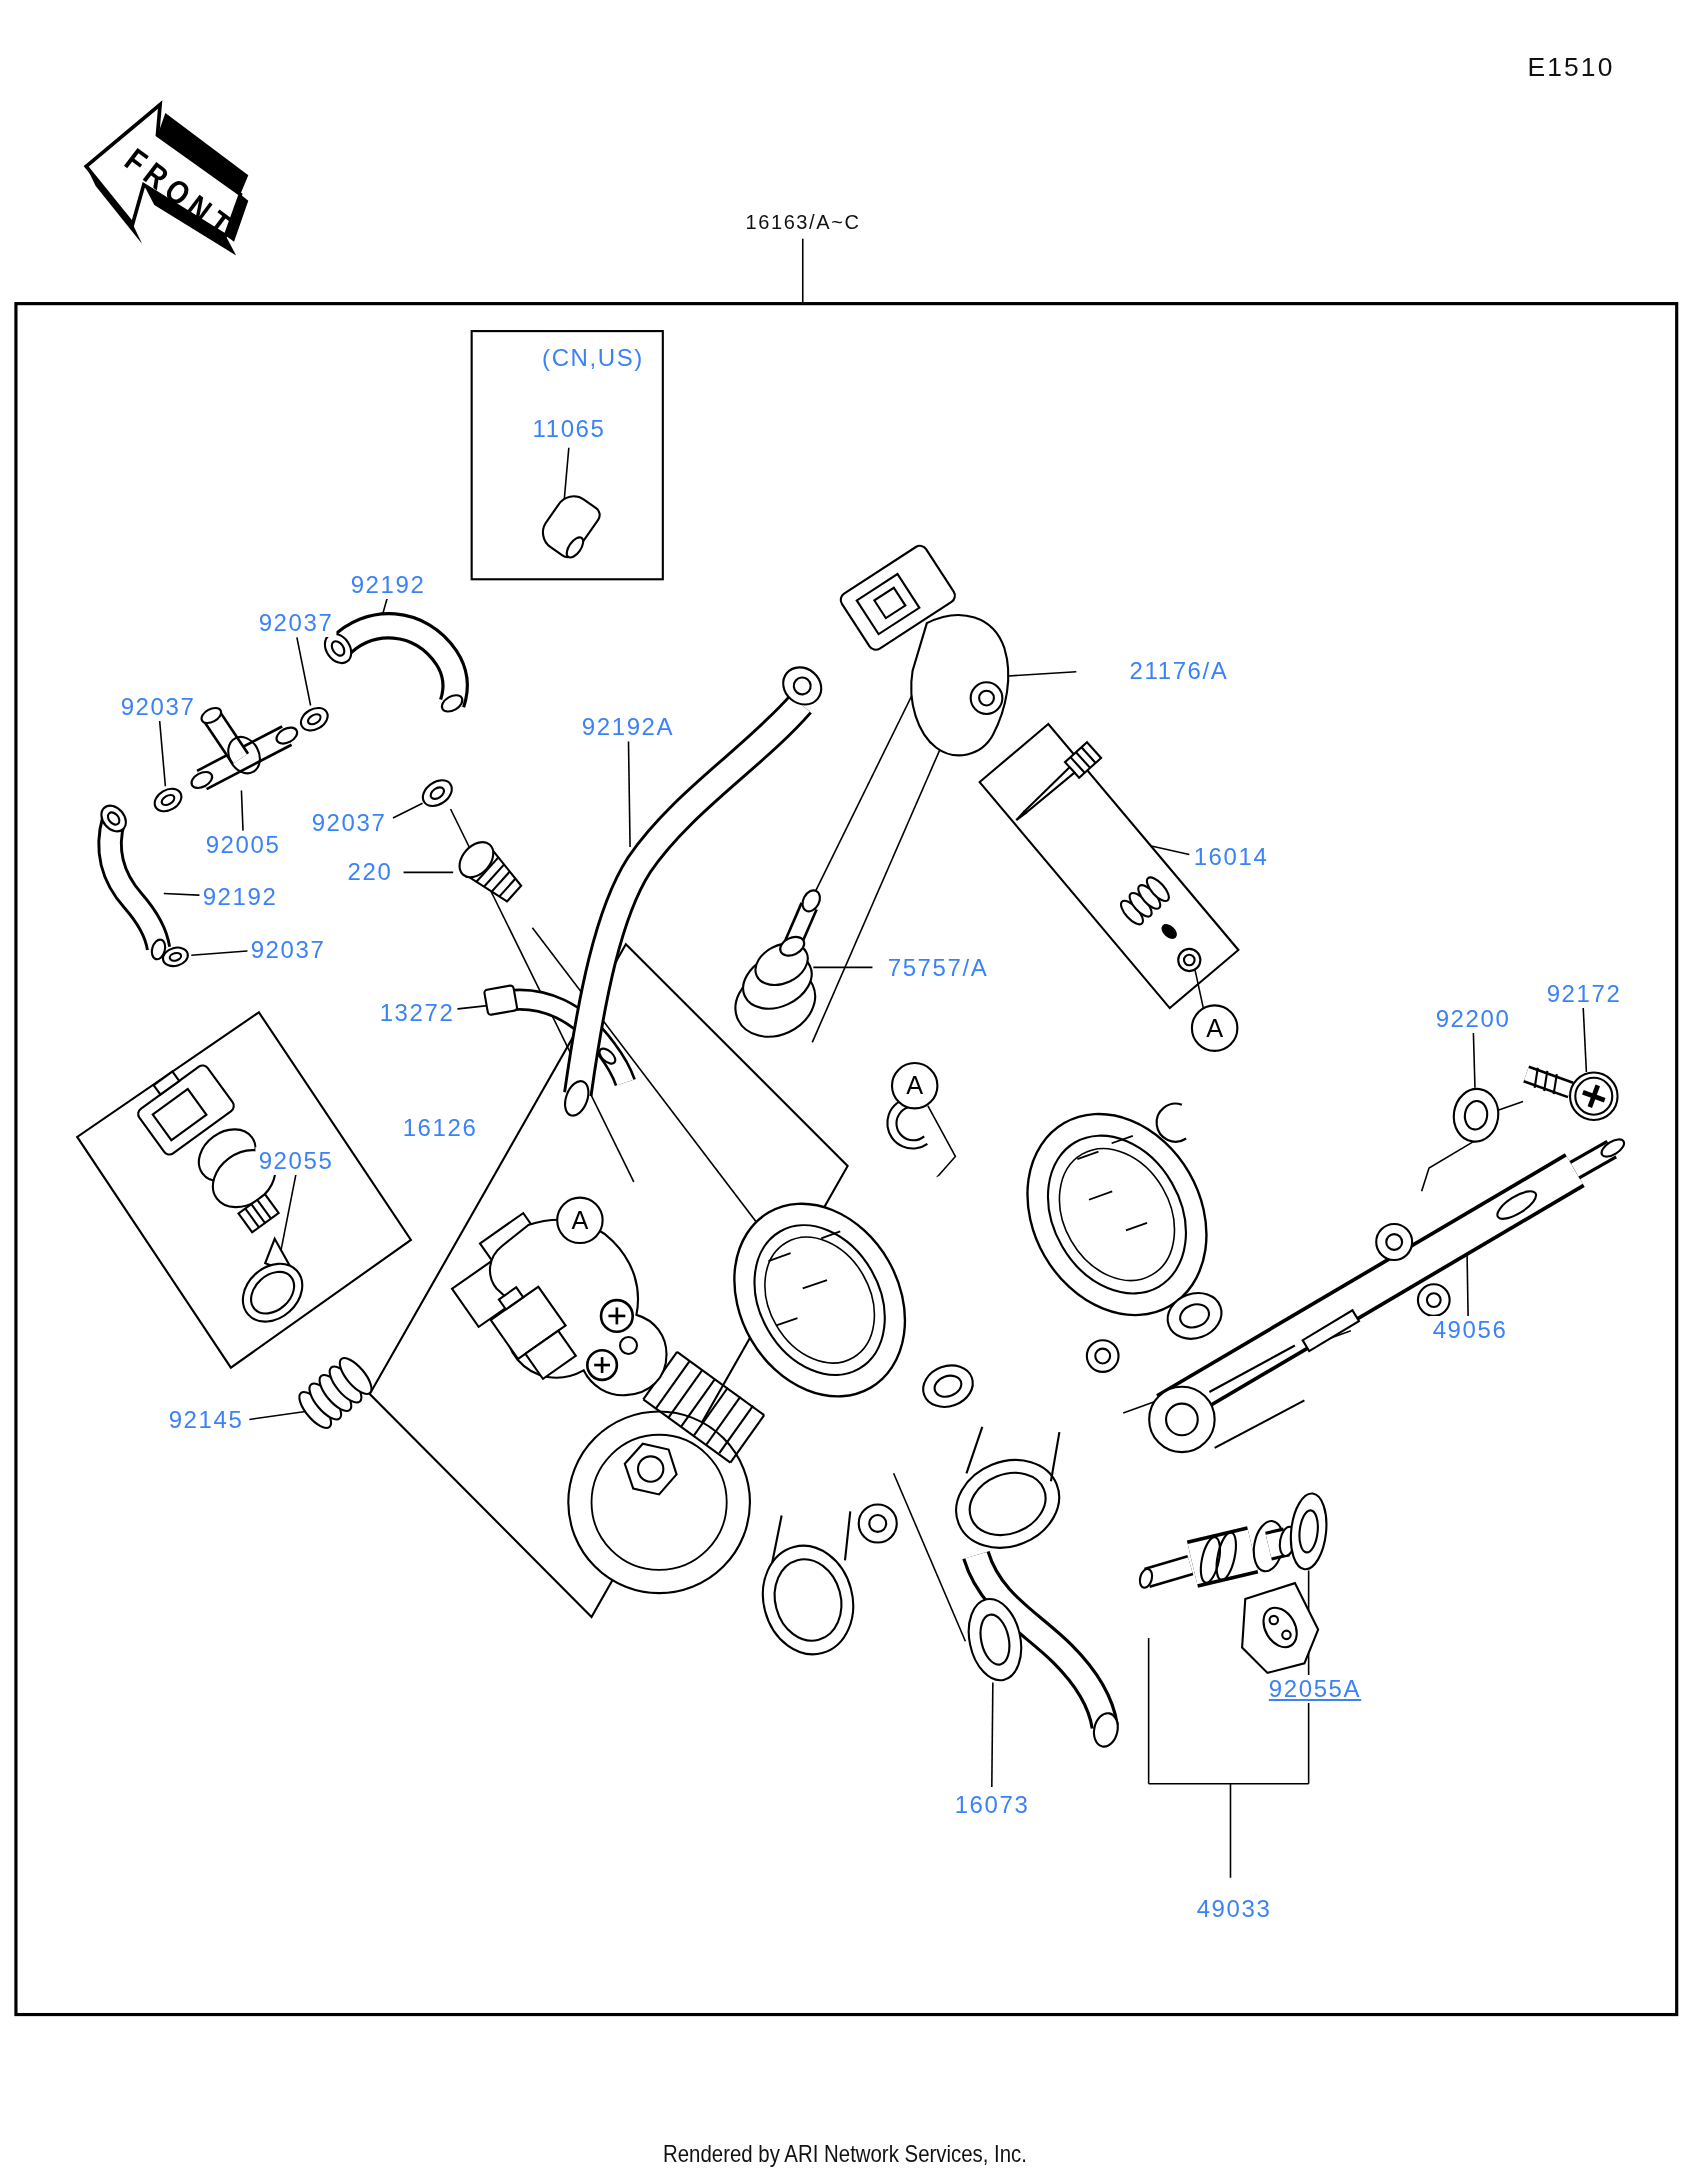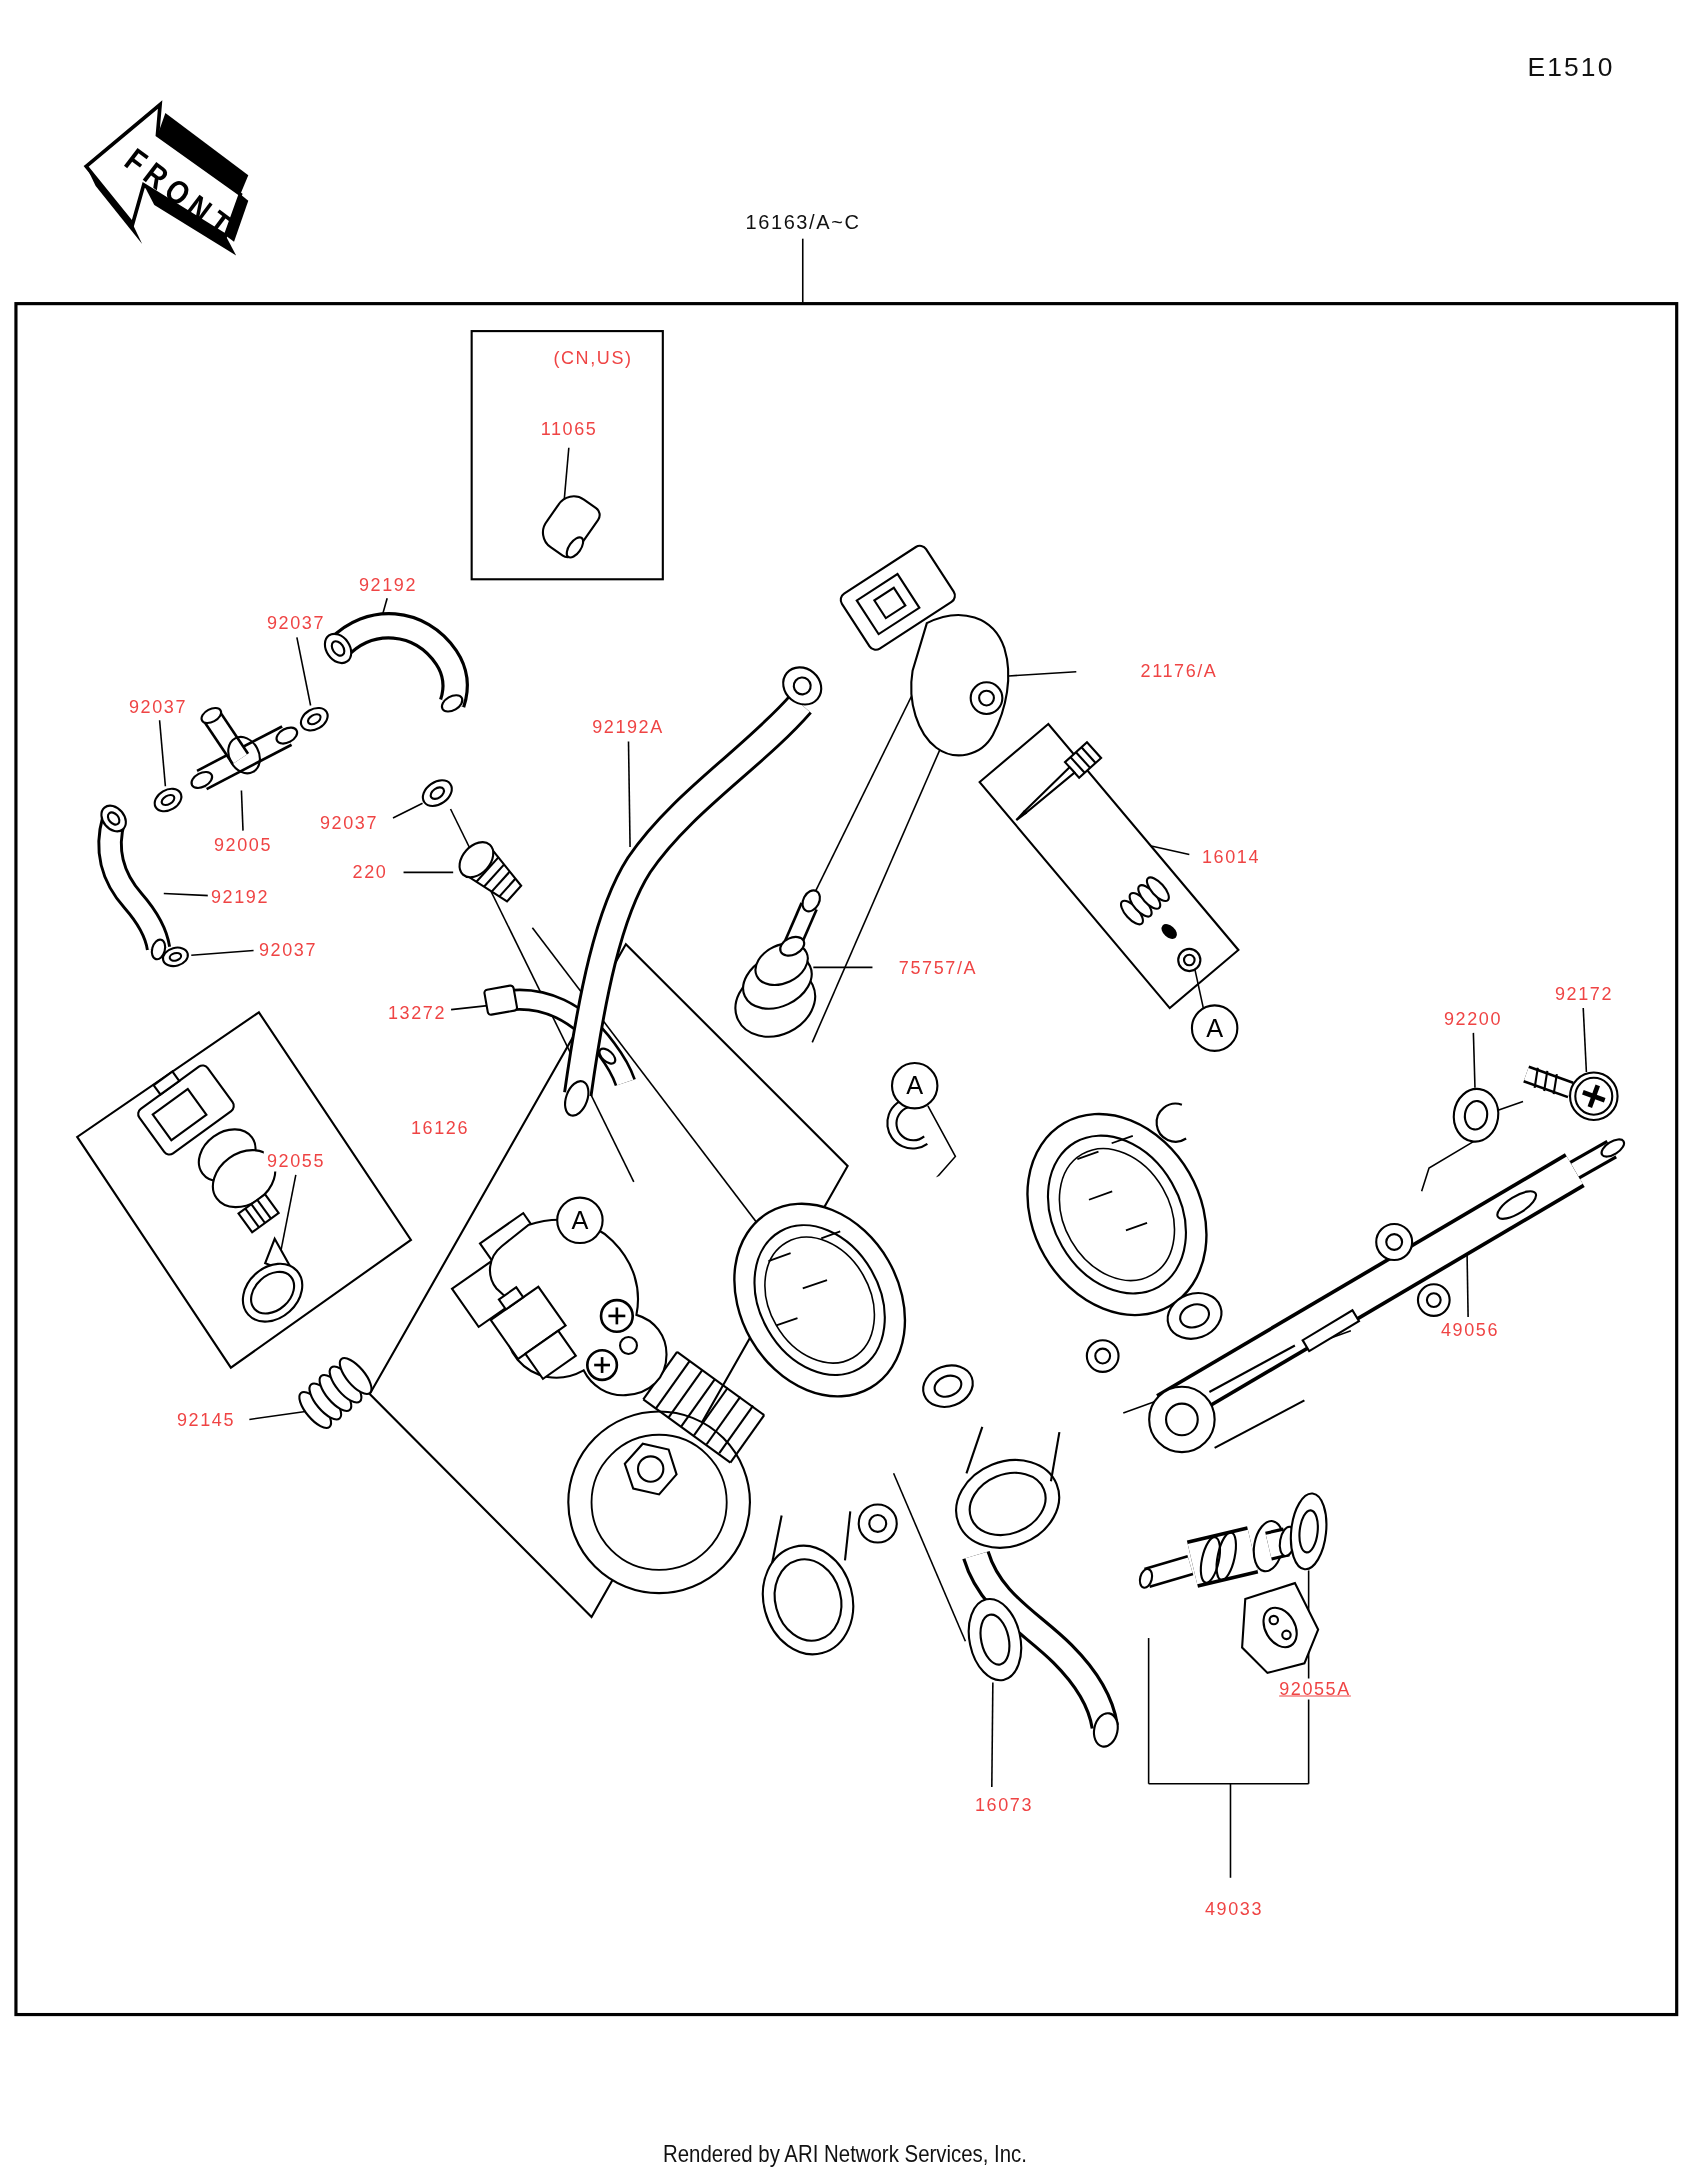--- a/index.html
+++ b/index.html
@@ -1,20 +1,20 @@
 <!DOCTYPE html>
 <html style="font-size:8.5px"><head>
 <meta charset="utf-8">
 <style>
   html,body{margin:0;padding:0;background:#fff;}
   .page{position:relative;width:1690px;height:2183px;background:#fff;
         font-family:"Liberation Sans",sans-serif;color:#111;overflow:hidden;}
   svg{position:absolute;left:0;top:0;}
-  .label{position:absolute;transform:translate(-50%,-50%);font-size:18px;
-         letter-spacing:1.6px;background:#fff;padding:0 3.2px;white-space:nowrap;color:#ef4444;}
+  .label{position:absolute;transform:translate(-50%,-50%);font-size:24px;
+         letter-spacing:1.6px;background:#fff;padding:0 3.2px;white-space:nowrap;color:#3b82f6;}
   .code{position:absolute;transform:translate(-50%,-50%);font-size:26.4px;letter-spacing:2.1px;}
   .assembly{position:absolute;transform:translate(-50%,-50%);font-size:20px;letter-spacing:1.6px;}
   .footer{position:absolute;transform:translate(-50%,-50%) scaleX(0.85);font-size:24px;}
   .amark{font-size:48px;}
 </style>
 </head>
 <body>
 
 <div class="page">
 
@@ -416,21 +416,21 @@
       <div class="label" style="left: 296px; top: 1161px;">92055</div>
       <div class="label" style="left: 206px; top: 1420px;">92145</div>
       <div class="label" style="left: 628px; top: 727px;">92192A</div>
       <div class="label" style="left: 938px; top: 968px;">75757/A</div>
       <div class="label" style="left: 1135px; top: 671px; margin-left: 44px;">21176/A</div>
       <div class="label" style="left: 1231px; top: 857px;">16014</div>
       <div class="label" style="left: 1473px; top: 1019px;">92200</div>
       <div class="label" style="left: 1584px; top: 994px;">92172</div>
       <div class="label" style="left: 1470px; top: 1330px;">49056</div>
       <div class="label" style="left: 1315px; top: 1689px; text-decoration: underline;">92055A</div>
-      <div class="label" style="left: 992px; top: 1805px; margin-left: 12px;">16073</div>
+      <div class="label" style="left: 992px; top: 1805px;">16073</div>
       <div class="label" style="left: 1234px; top: 1909px;">49033</div>
     </div>
 
 <div class="code" style="left:1571px;top:67px;">E1510</div>
 
 <div class="assembly" style="left:803px;top:222px;">16163/A~C</div>
 
 <div class="footer" style="left:845px;top:2154px;">Rendered by ARI Network Services, Inc.</div>
 
 </div>

